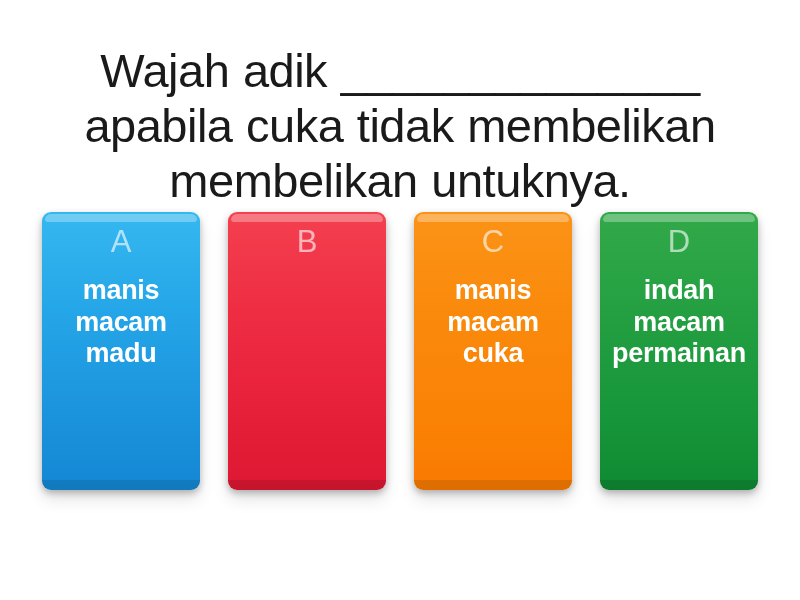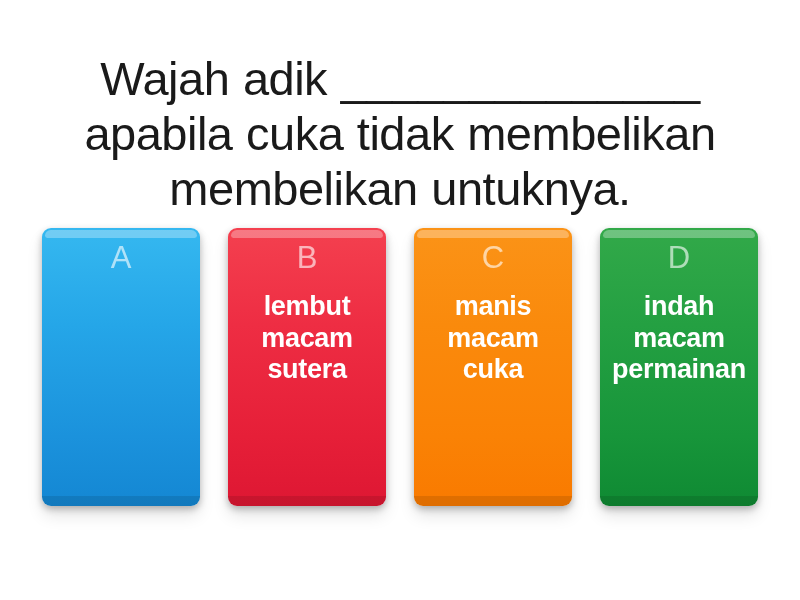--- a/index.html
+++ b/index.html
@@ -23,21 +23,21 @@
   }
 
   
   .question-area {
     width: 100%;
     padding: 44px 18px 0 18px;
     box-sizing: border-box;
     flex: 0 0 auto;
   }
   .question-text {
-    margin: 8px;
+    margin: 0;
     text-align: center;
     color: #1a1a1a;
     font-size: 47px;
     line-height: 1.17;
     font-weight: 400;
     letter-spacing: -0.5px;
     word-spacing: 1px;
   }
 
   
@@ -124,25 +124,25 @@
       <span>Wajah adik ______________</span><br>
       <span>apabila cuka tidak membelikan</span><br>
       <span>membelikan untuknya.</span>
     </p>
   </div>
 
   <div class="answers-area">
 
     <div class="answer-card card-a">
       <div class="card-letter">A</div>
+      <div class="card-text">manis macam madu</div>
     </div>
 
     <div class="answer-card card-b">
       <div class="card-letter">B</div>
-      <div class="card-text">lembut macam sutera</div>
     </div>
 
     <div class="answer-card card-c">
       <div class="card-letter">C</div>
       <div class="card-text">manis macam cuka</div>
     </div>
 
     <div class="answer-card card-d">
       <div class="card-letter">D</div>
       <div class="card-text">indah macam permainan</div>

